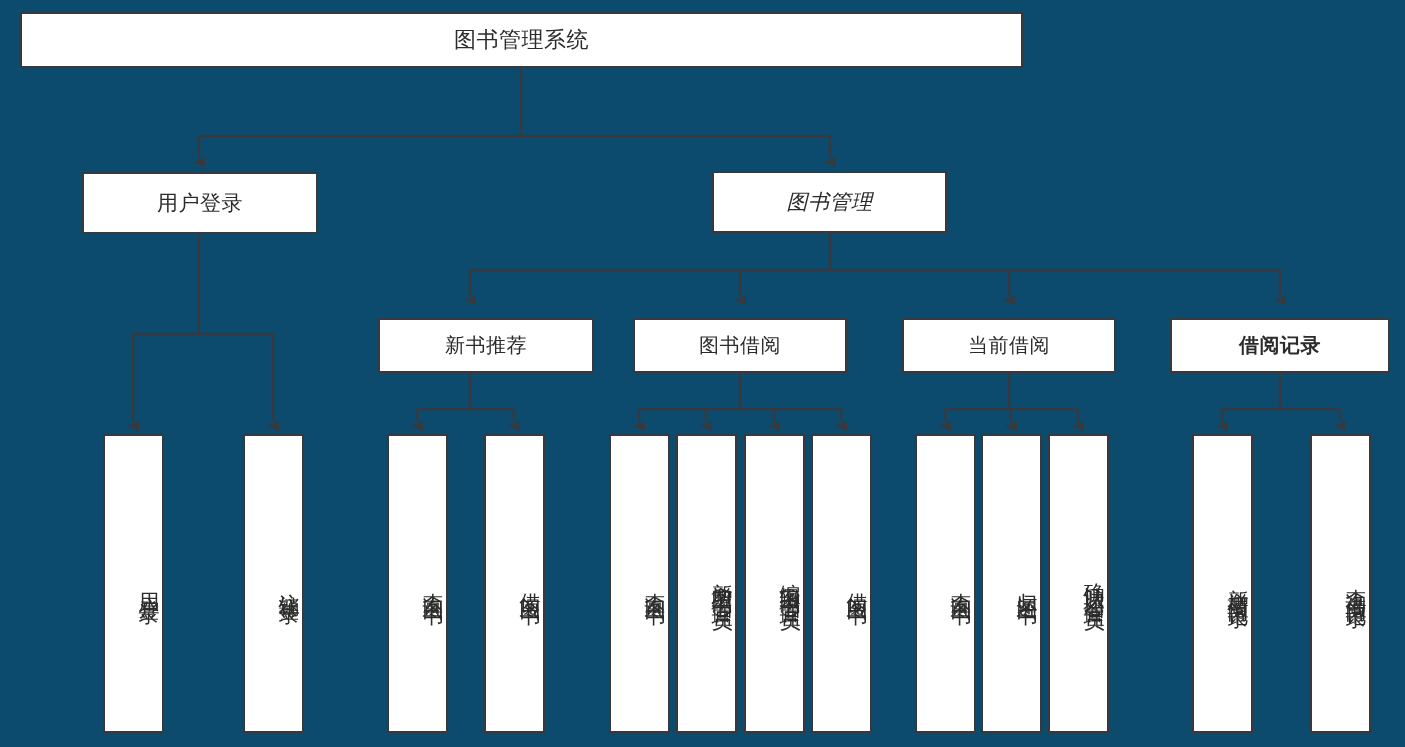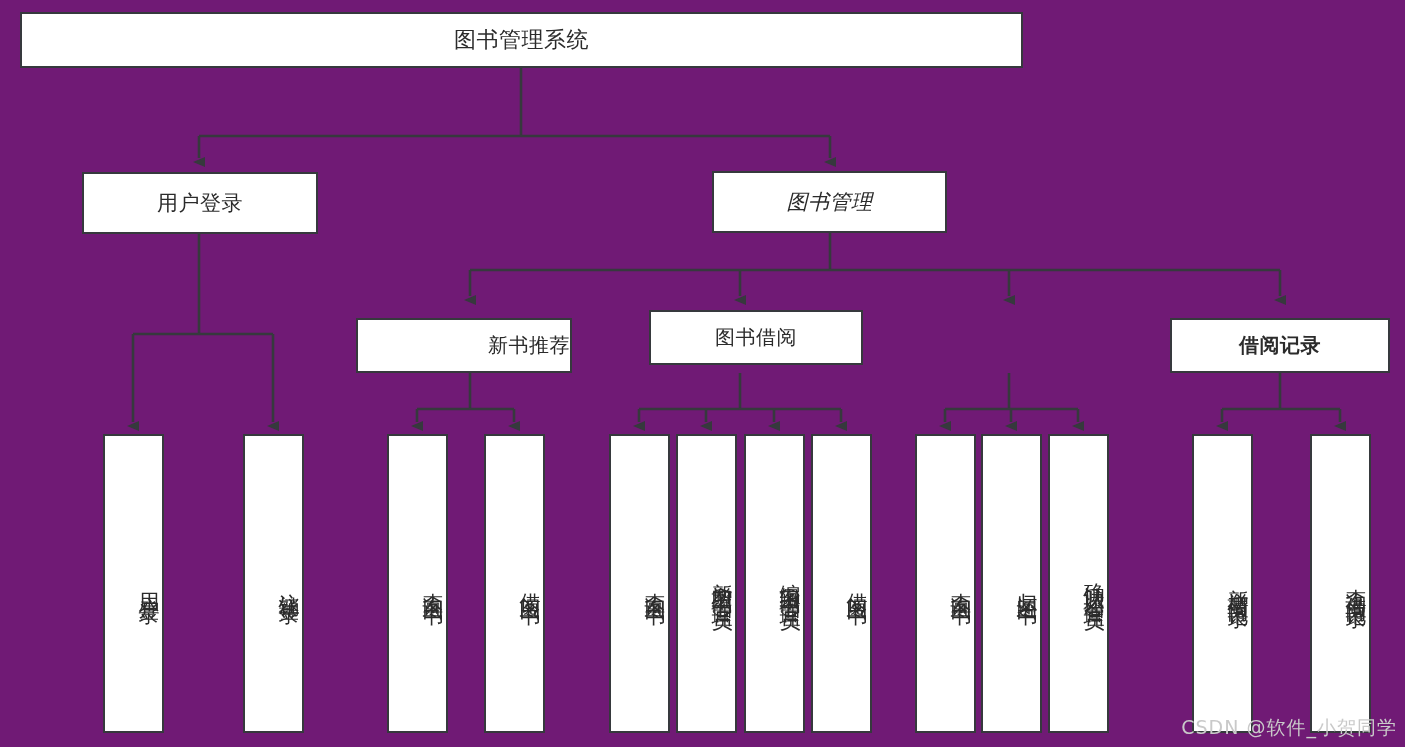--- a/index.html
+++ b/index.html
@@ -8,21 +8,21 @@
     padding: 0;
     background: #ffffff;
   }
   body {
     font-family: "DejaVu Sans", "Liberation Sans", sans-serif;
   }
   #diagram-root {
     position: relative;
     width: 1405px;
     height: 747px;
-    background: #701a75;
+    background: #0c4a6e;
     overflow: hidden;
   }
   #diagram-svg {
     position: absolute;
     left: 0;
     top: 0;
     width: 1405px;
     height: 747px;
   }
   .node {
@@ -129,25 +129,28 @@
     <span>图书管理系统</span>
   </div>
 
   <div class="node level2" style="left:82px; top:172px; width:236px; height:62px;">
     <span>用户登录</span>
   </div>
   <div class="node level2" style="left:712px; top:171px; width:235px; height:62px;font-style:italic;">
     <span>图书管理</span>
   </div>
 
-  <div class="node level3" style="left:356px; top:318px; width:216px; height:55px;justify-content:flex-end;">
+  <div class="node level3" style="left:378px; top:318px; width:216px; height:55px;">
     <span>新书推荐</span>
   </div>
-  <div class="node level3" style="left:633px; top:310px; width:214px; height:55px;margin-left:16px;">
+  <div class="node level3" style="left:633px; top:318px; width:214px; height:55px;">
     <span>图书借阅</span>
+  </div>
+  <div class="node level3" style="left:902px; top:318px; width:214px; height:55px;">
+    <span>当前借阅</span>
   </div>
   <div class="node level3" style="left:1170px; top:318px; width:220px; height:55px;font-weight:bold;">
     <span>借阅记录</span>
   </div>
 
   <div class="node leaf" style="left:103px; top:434px; width:61px; height:299px;">
     <span class="leaf-text">用户登录</span>
   </div>
   <div class="node leaf" style="left:243px; top:434px; width:61px; height:299px;">
     <span class="leaf-text">注销登录</span>
@@ -183,14 +186,13 @@
     <span class="leaf-text">确认归还（管理员）</span>
   </div>
 
   <div class="node leaf" style="left:1192px; top:434px; width:61px; height:299px;">
     <span class="leaf-text">新增借阅记录</span>
   </div>
   <div class="node leaf" style="left:1310px; top:434px; width:61px; height:299px;">
     <span class="leaf-text">查询借阅记录</span>
   </div>
 
-  <div class="watermark">CSDN @软件_小贺同学</div>
 </div>
 
 </body></html>

